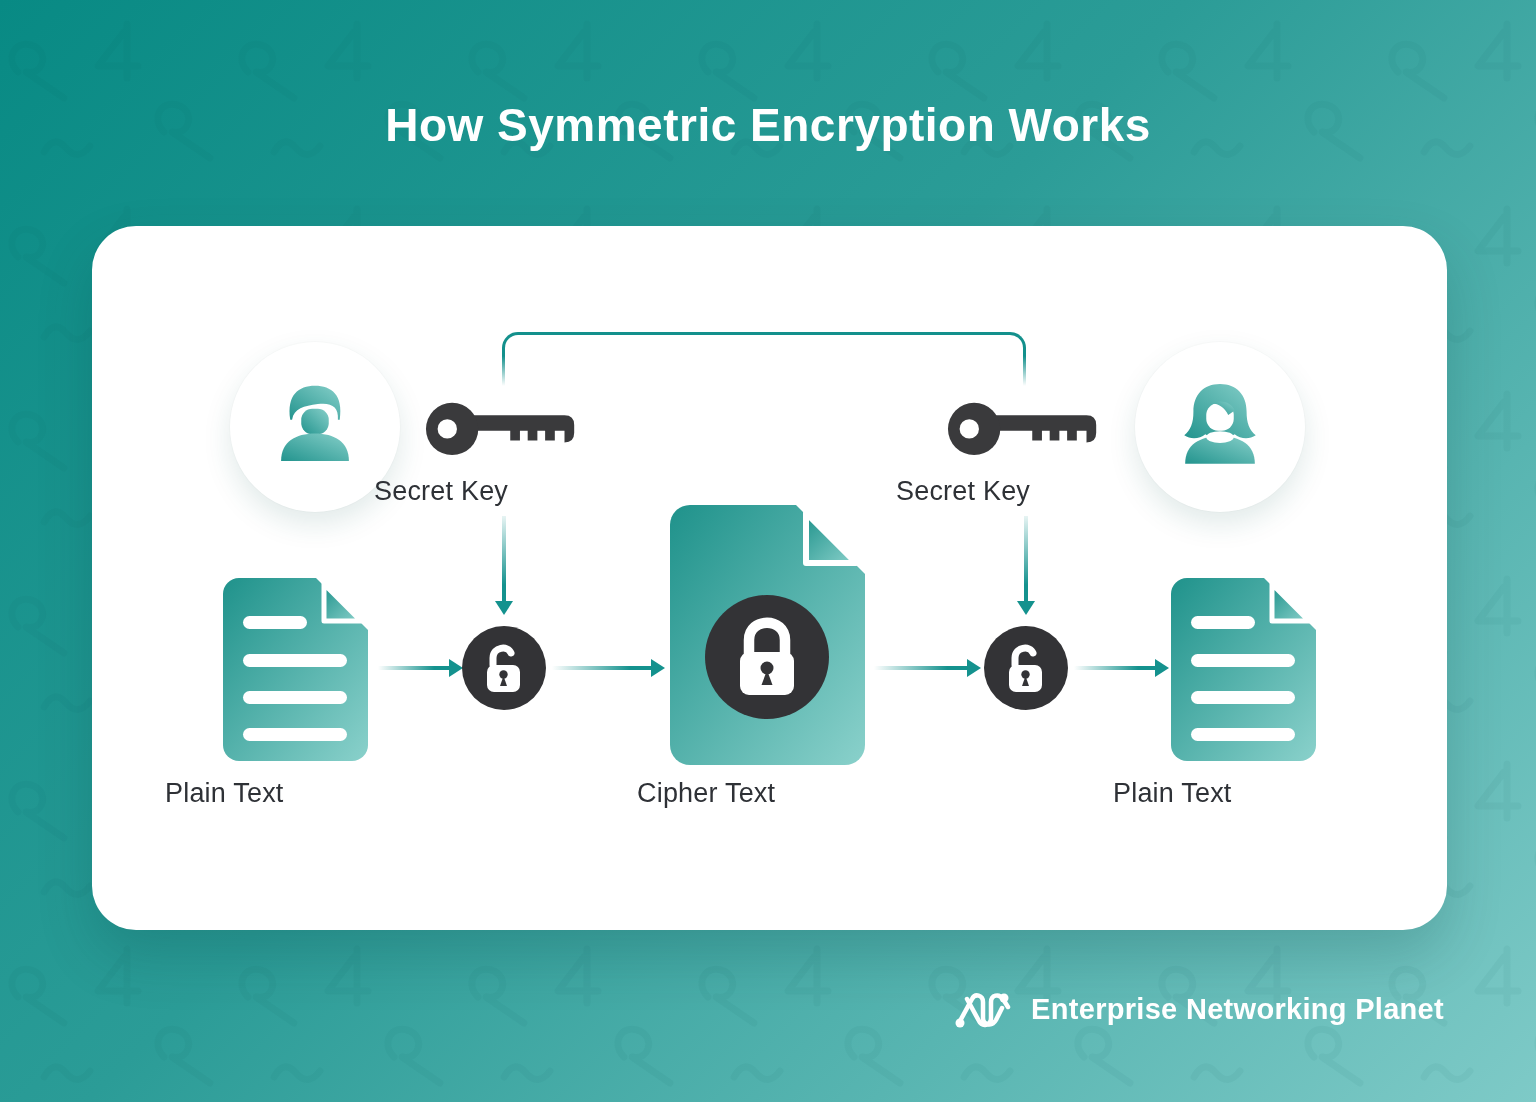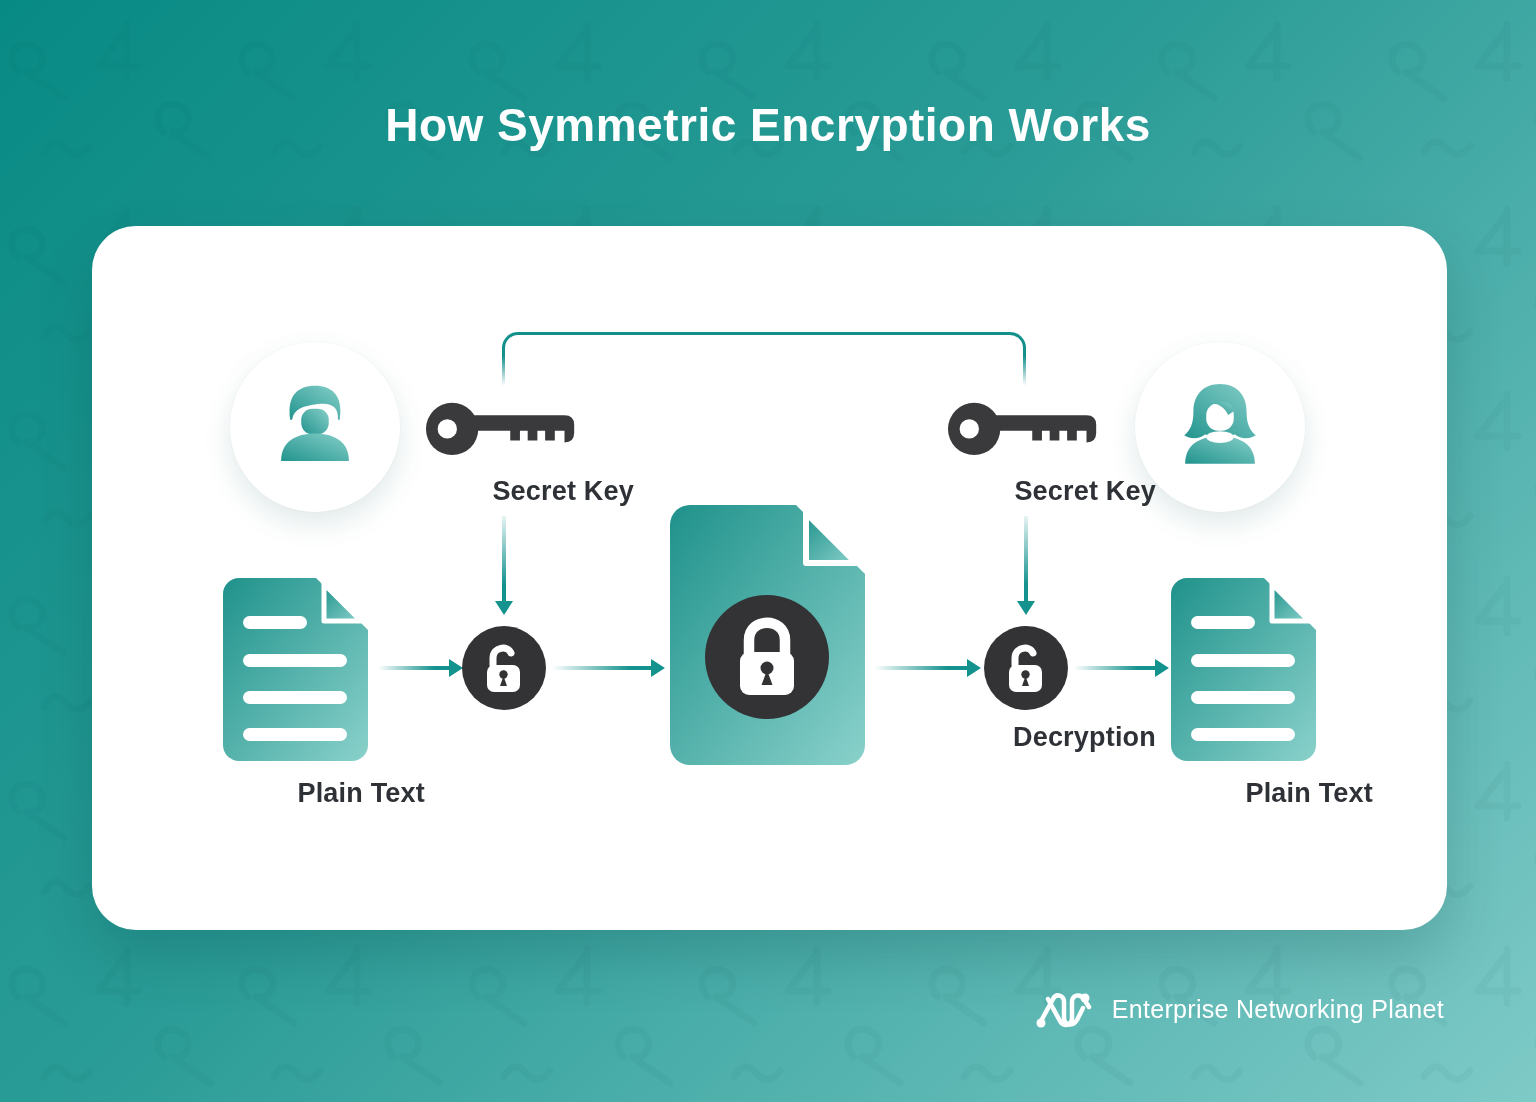--- a/index.html
+++ b/index.html
@@ -24,22 +24,22 @@
   .abs { position:absolute; }
 
   .avatar-circle {
     position:absolute; width:170px; height:170px; border-radius:50%;
     background:#ffffff;
     box-shadow:0 12px 28px rgba(25,90,88,.13), 0 0 0 1px rgba(0,0,0,.015);
     display:flex; align-items:center; justify-content:center;
   }
 
   .label {
-    position:absolute; width:260px; text-align:right;
-    color:#2e3136; font-size:27px; font-weight:700; letter-spacing:.2px;
+    position:absolute; width:260px; text-align:left;
+    color:#2e3136; font-size:27px; font-weight:400; letter-spacing:.2px;
   }
 
   
   .key-bracket {
     position:absolute; left:502px; top:332px; width:524px; height:58px;
     border:3px solid #13908c; border-bottom:none;
     border-radius:16px 16px 0 0;
   }
   .bracket-fade {
     position:absolute; width:14px; height:34px; top:356px;
@@ -66,21 +66,21 @@
 
   .dark-circle {
     position:absolute; width:84px; height:84px; border-radius:50%; background:#333336;
     display:flex; align-items:center; justify-content:center;
   }
 
   .footer-brand {
     position:absolute; right:92px; top:986px; z-index:2;
     display:flex; align-items:center; gap:15px; color:#ffffff;
   }
-  .footer-brand .brand-name { font-size:25px; font-weight:400; letter-spacing:.3px; }
+  .footer-brand .brand-name { font-size:29px; font-weight:700; letter-spacing:.3px; }
 </style>
 </head>
 <body>
 
 <svg class="bg-pattern" width="1536" height="1102" xmlns="http://www.w3.org/2000/svg">
   <defs>
     <linearGradient id="gd" x1="0" y1="0" x2="1" y2="1">
       <stop offset="0" stop-color="#1f928b"></stop>
         <stop offset="1" stop-color="#8ad1cb"></stop>
     </linearGradient>
@@ -176,32 +176,32 @@
     <path fill="url(#gd)" d="M20 0 H126 L195 69 V240 A20 20 0 0 1 175 260 H20 A20 20 0 0 1 0 240 V20 A20 20 0 0 1 20 0 Z"></path>
     <path fill="url(#gd)" stroke="#ffffff" stroke-width="6" stroke-linejoin="round" d="M136 8 L186 58 H136 Z"></path>
     <g>
       <circle cx="97" cy="152" r="62" fill="#333336"></circle>
       <path d="M79 150 V135 C79 112 115 112 115 135 V150" fill="none" stroke="#ffffff" stroke-width="10.5" stroke-linecap="round"></path>
       <rect x="70" y="147" width="54" height="43" rx="9" fill="#ffffff"></rect>
       <circle cx="97" cy="163" r="6.5" fill="#333336"></circle>
       <path d="M97 165 L91.5 180 H102.5 Z" fill="#333336"></path>
     </g>
   </svg>
+  <div class="label" style="left:545px; top:552px;">Cipher Text</div>
 
   <div class="arrow-h" style="left:782px; top:440px; width:94px;"></div>
 
   <div class="dark-circle" style="left:892px; top:400px;">
     <svg width="84" height="84" viewBox="0 0 84 84">
       <path d="M31 39 V32 C31 21 46 19 49 27" fill="none" stroke="#ffffff" stroke-width="7" stroke-linecap="round"></path>
       <rect x="25" y="39" width="33" height="27" rx="7" fill="#ffffff"></rect>
       <circle cx="41.5" cy="48.5" r="4.2" fill="#333336"></circle>
       <path d="M41.5 50 L38 60 H45 Z" fill="#333336"></path>
     </svg>
   </div>
-  <div class="label" style="left:804px; top:496px;">Decryption</div>
 
   <div class="arrow-h" style="left:982px; top:440px; width:82px;"></div>
 
   <svg class="abs" style="left:1079px; top:352px;" width="145" height="183" viewBox="0 0 145 183">
     <path fill="url(#gd)" d="M16 0 H93 L145 52 V167 A16 16 0 0 1 129 183 H16 A16 16 0 0 1 0 167 V16 A16 16 0 0 1 16 0 Z"></path>
     <path fill="url(#gd)" stroke="#ffffff" stroke-width="5" stroke-linejoin="round" d="M101 6 L138 43 H101 Z"></path>
     <g fill="#ffffff">
       <rect x="20" y="38" width="64" height="13" rx="6.5"></rect>
       <rect x="20" y="76" width="104" height="13" rx="6.5"></rect>
       <rect x="20" y="113" width="104" height="13" rx="6.5"></rect>

